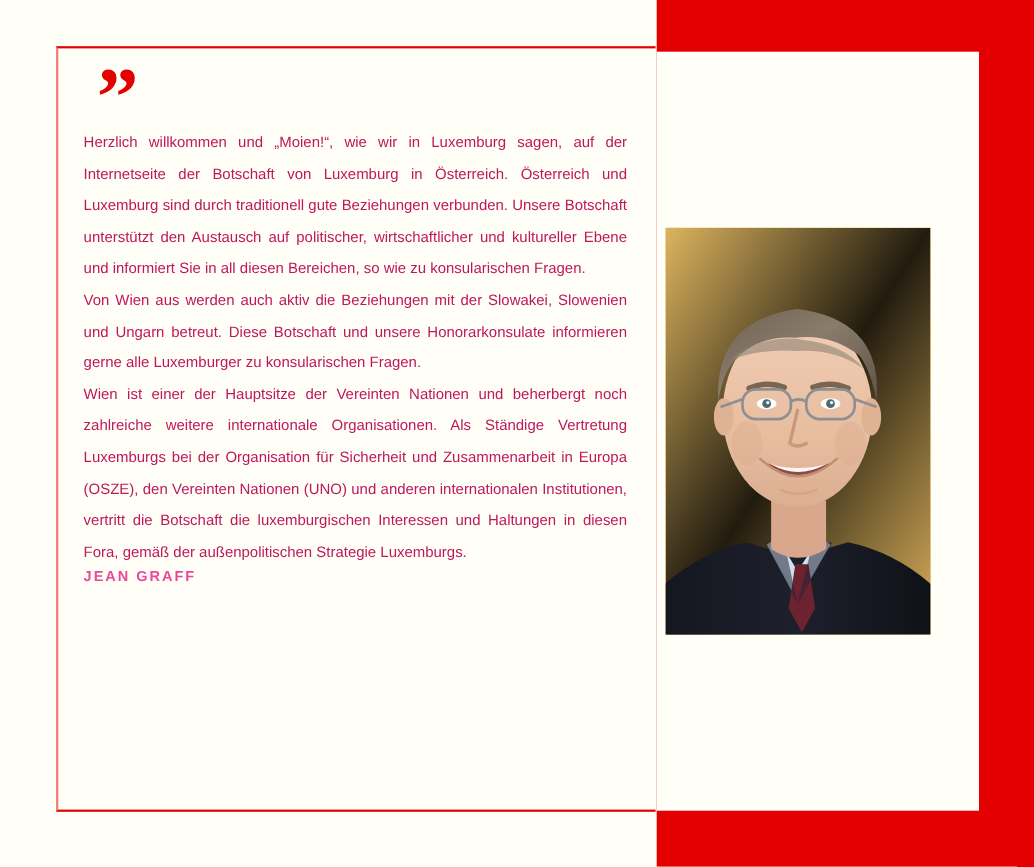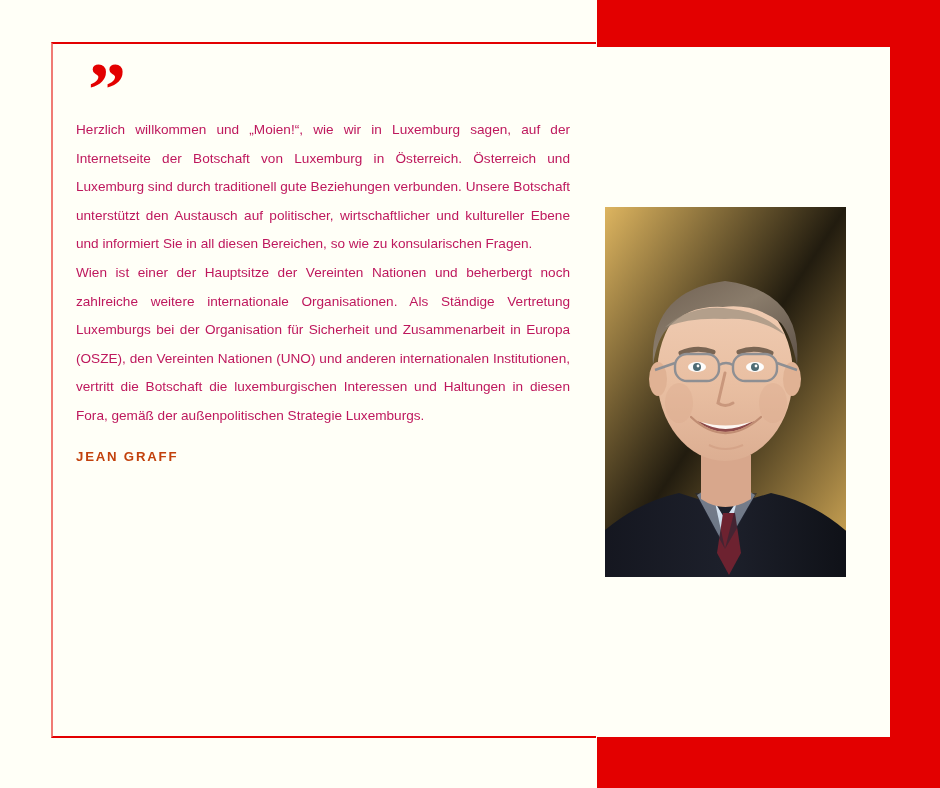--- a/index.html
+++ b/index.html
@@ -87,22 +87,22 @@
     color: #be185d;
     font-size: 13.6px;
     line-height: 28.6px;
     text-align: justify;
     text-justify: inter-word;
     hyphens: none;
   }
   .quote-body p:last-of-type { text-align: justify; }
 
   .signature {
-    margin: 18px 0 0 0;
-    color: #c2410c;
+    margin: 0 0 0 0;
+    color: #ec4899;
     font-size: 13.2px;
     font-weight: bold;
     letter-spacing: 1.8px;
   }
 </style>
 </head>
 <body>
 
 <div class="red-band"></div>
 
@@ -190,18 +190,19 @@
   </svg>
 </div>
 
 <div class="quote-card">
   <div class="quote-inner">
 
     <div class="quote-mark">”</div>
 
     <div class="quote-body">
       <p>Herzlich willkommen und „Moien!“, wie wir in Luxemburg sagen, auf der Internetseite der Botschaft von Luxemburg in Österreich. Österreich und Luxemburg sind durch traditionell gute Beziehungen verbunden. Unsere Botschaft unterstützt den Austausch auf politischer, wirtschaftlicher und kultureller Ebene und informiert Sie in all diesen Bereichen, so wie zu konsularischen Fragen.</p>
+      <p>Von Wien aus werden auch aktiv die Beziehungen mit der Slowakei, Slowenien und Ungarn betreut. Diese Botschaft und unsere Honorarkonsulate informieren gerne alle Luxemburger zu konsularischen Fragen.</p>
       <p>Wien ist einer der Hauptsitze der Vereinten Nationen und beherbergt noch zahlreiche weitere internationale Organisationen. Als Ständige Vertretung Luxemburgs bei der Organisation für Sicherheit und Zusammenarbeit in Europa (OSZE), den Vereinten Nationen (UNO) und anderen internationalen Institutionen, vertritt die Botschaft die luxemburgischen Interessen und Haltungen in diesen Fora, gemäß der außenpolitischen Strategie Luxemburgs.</p>
     </div>
 
     <div class="signature">JEAN GRAFF</div>
   </div>
 </div>
 
 </body></html>

